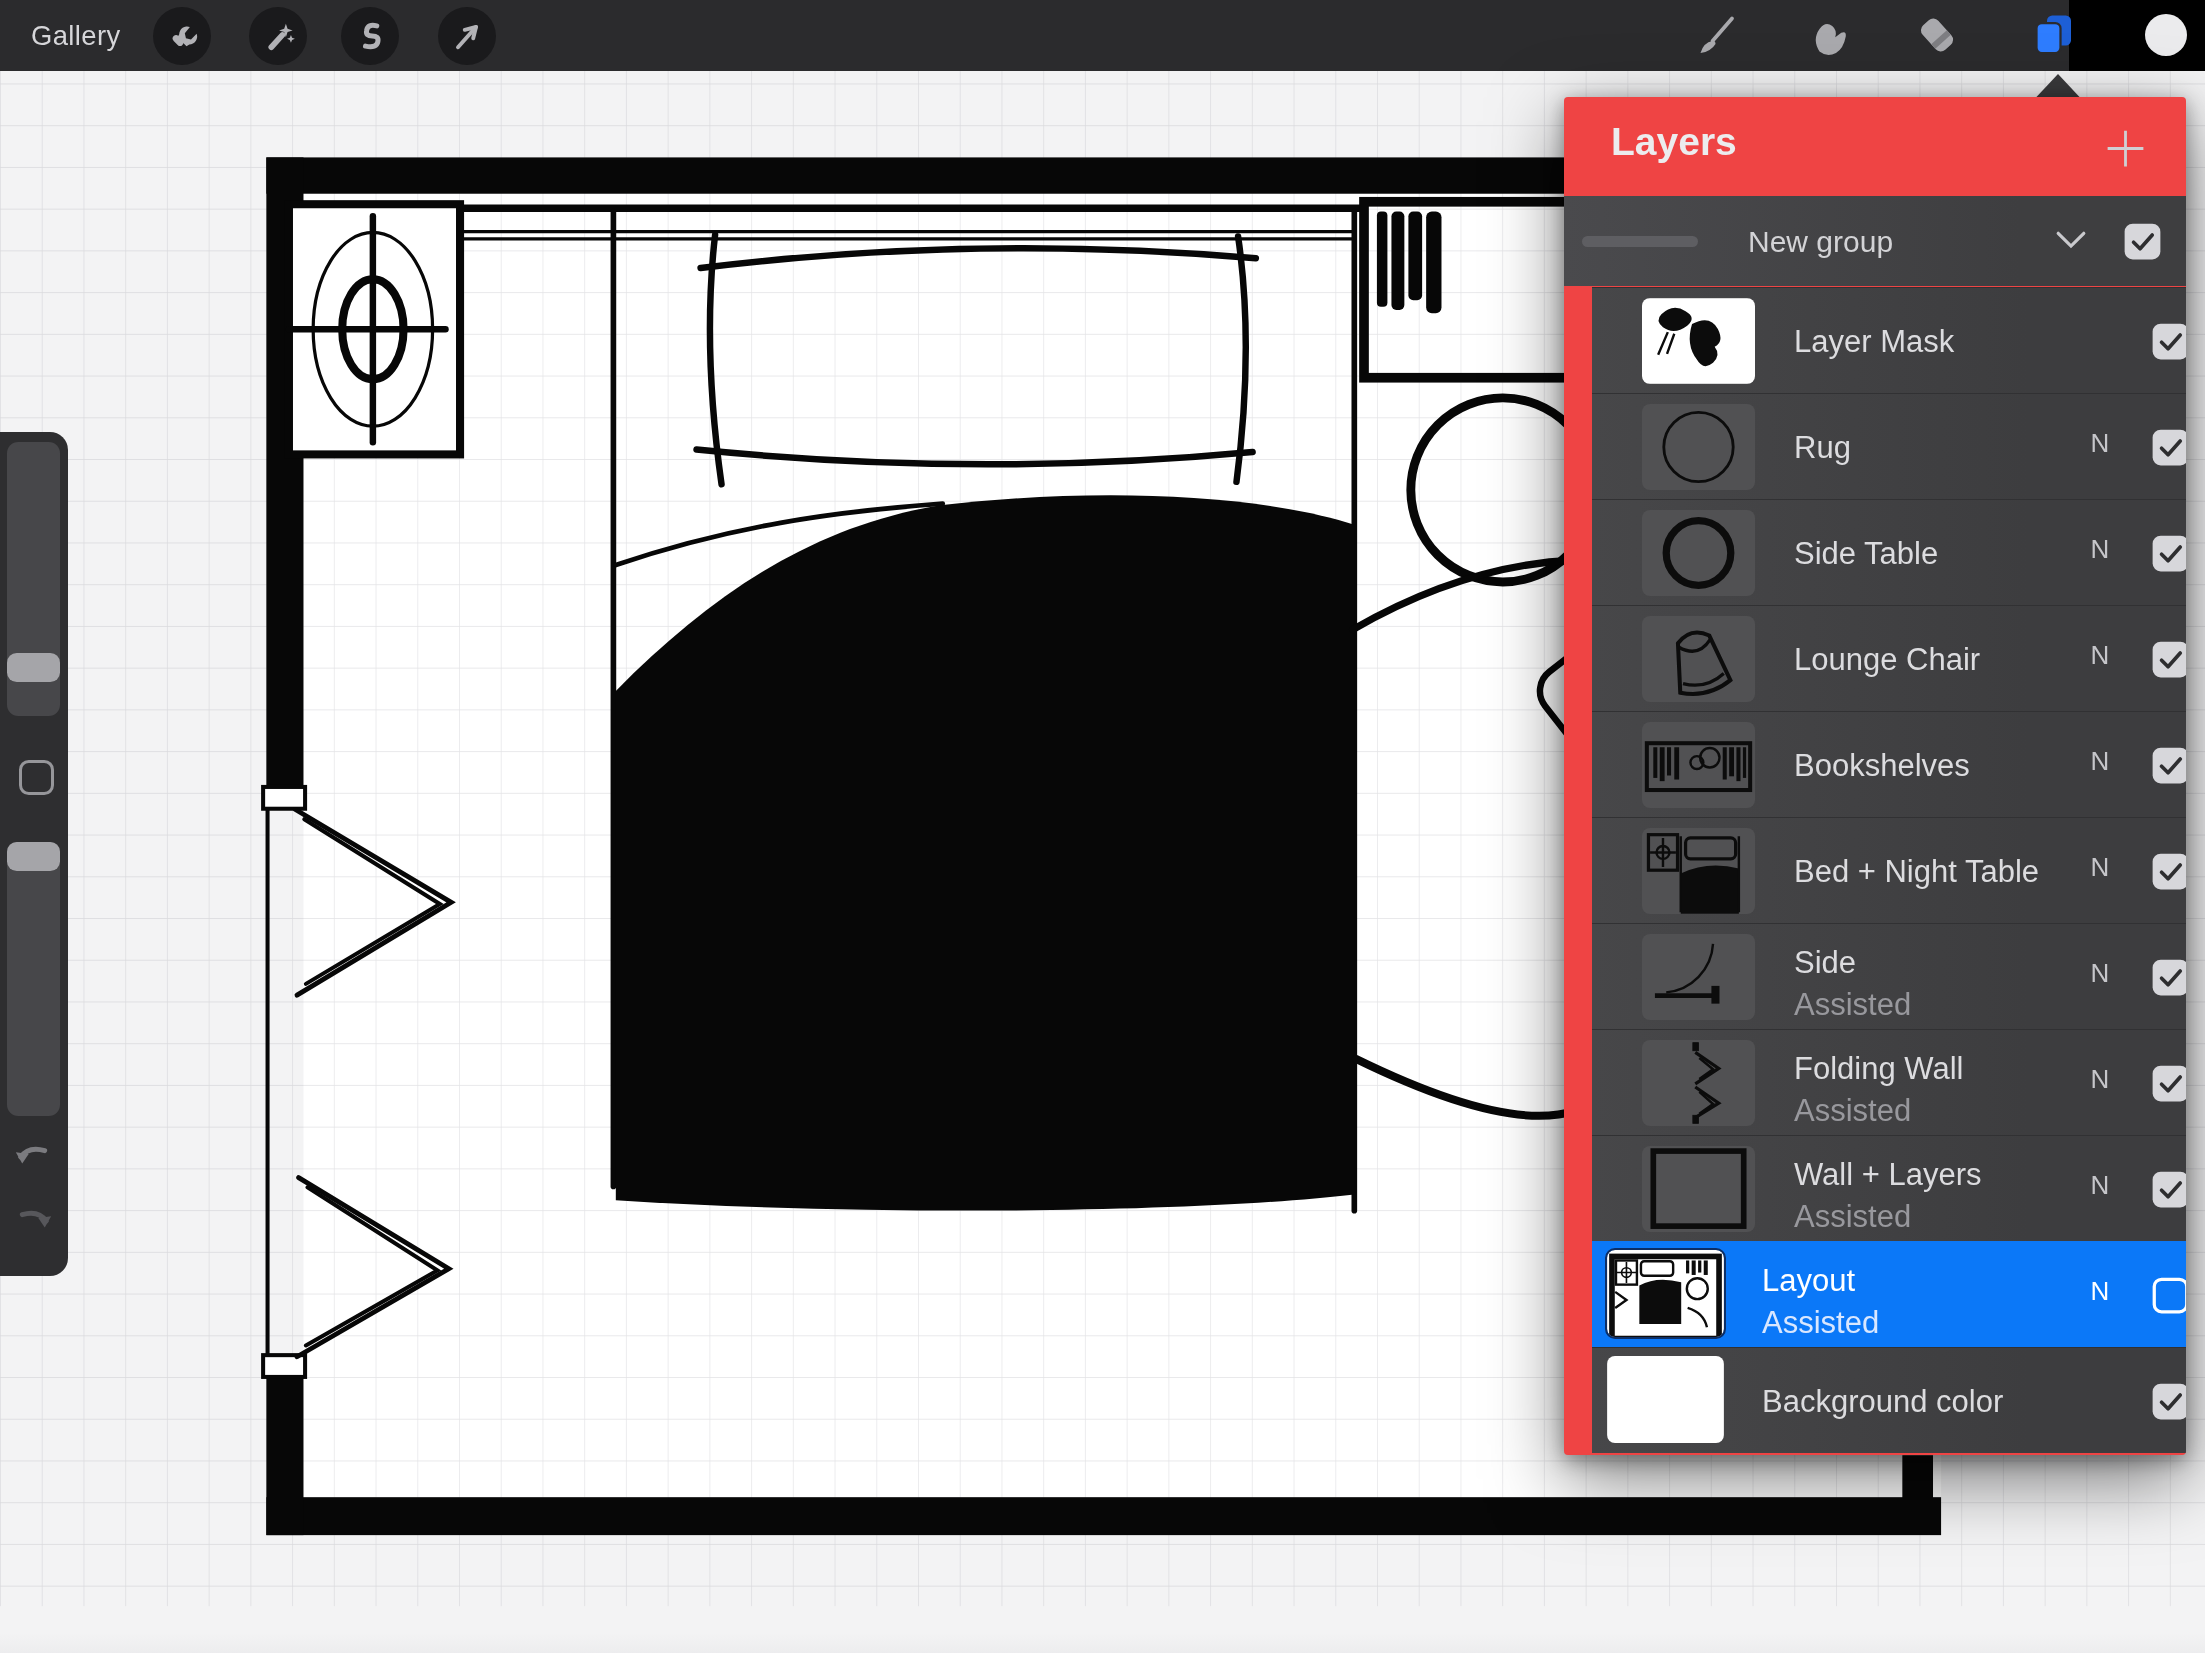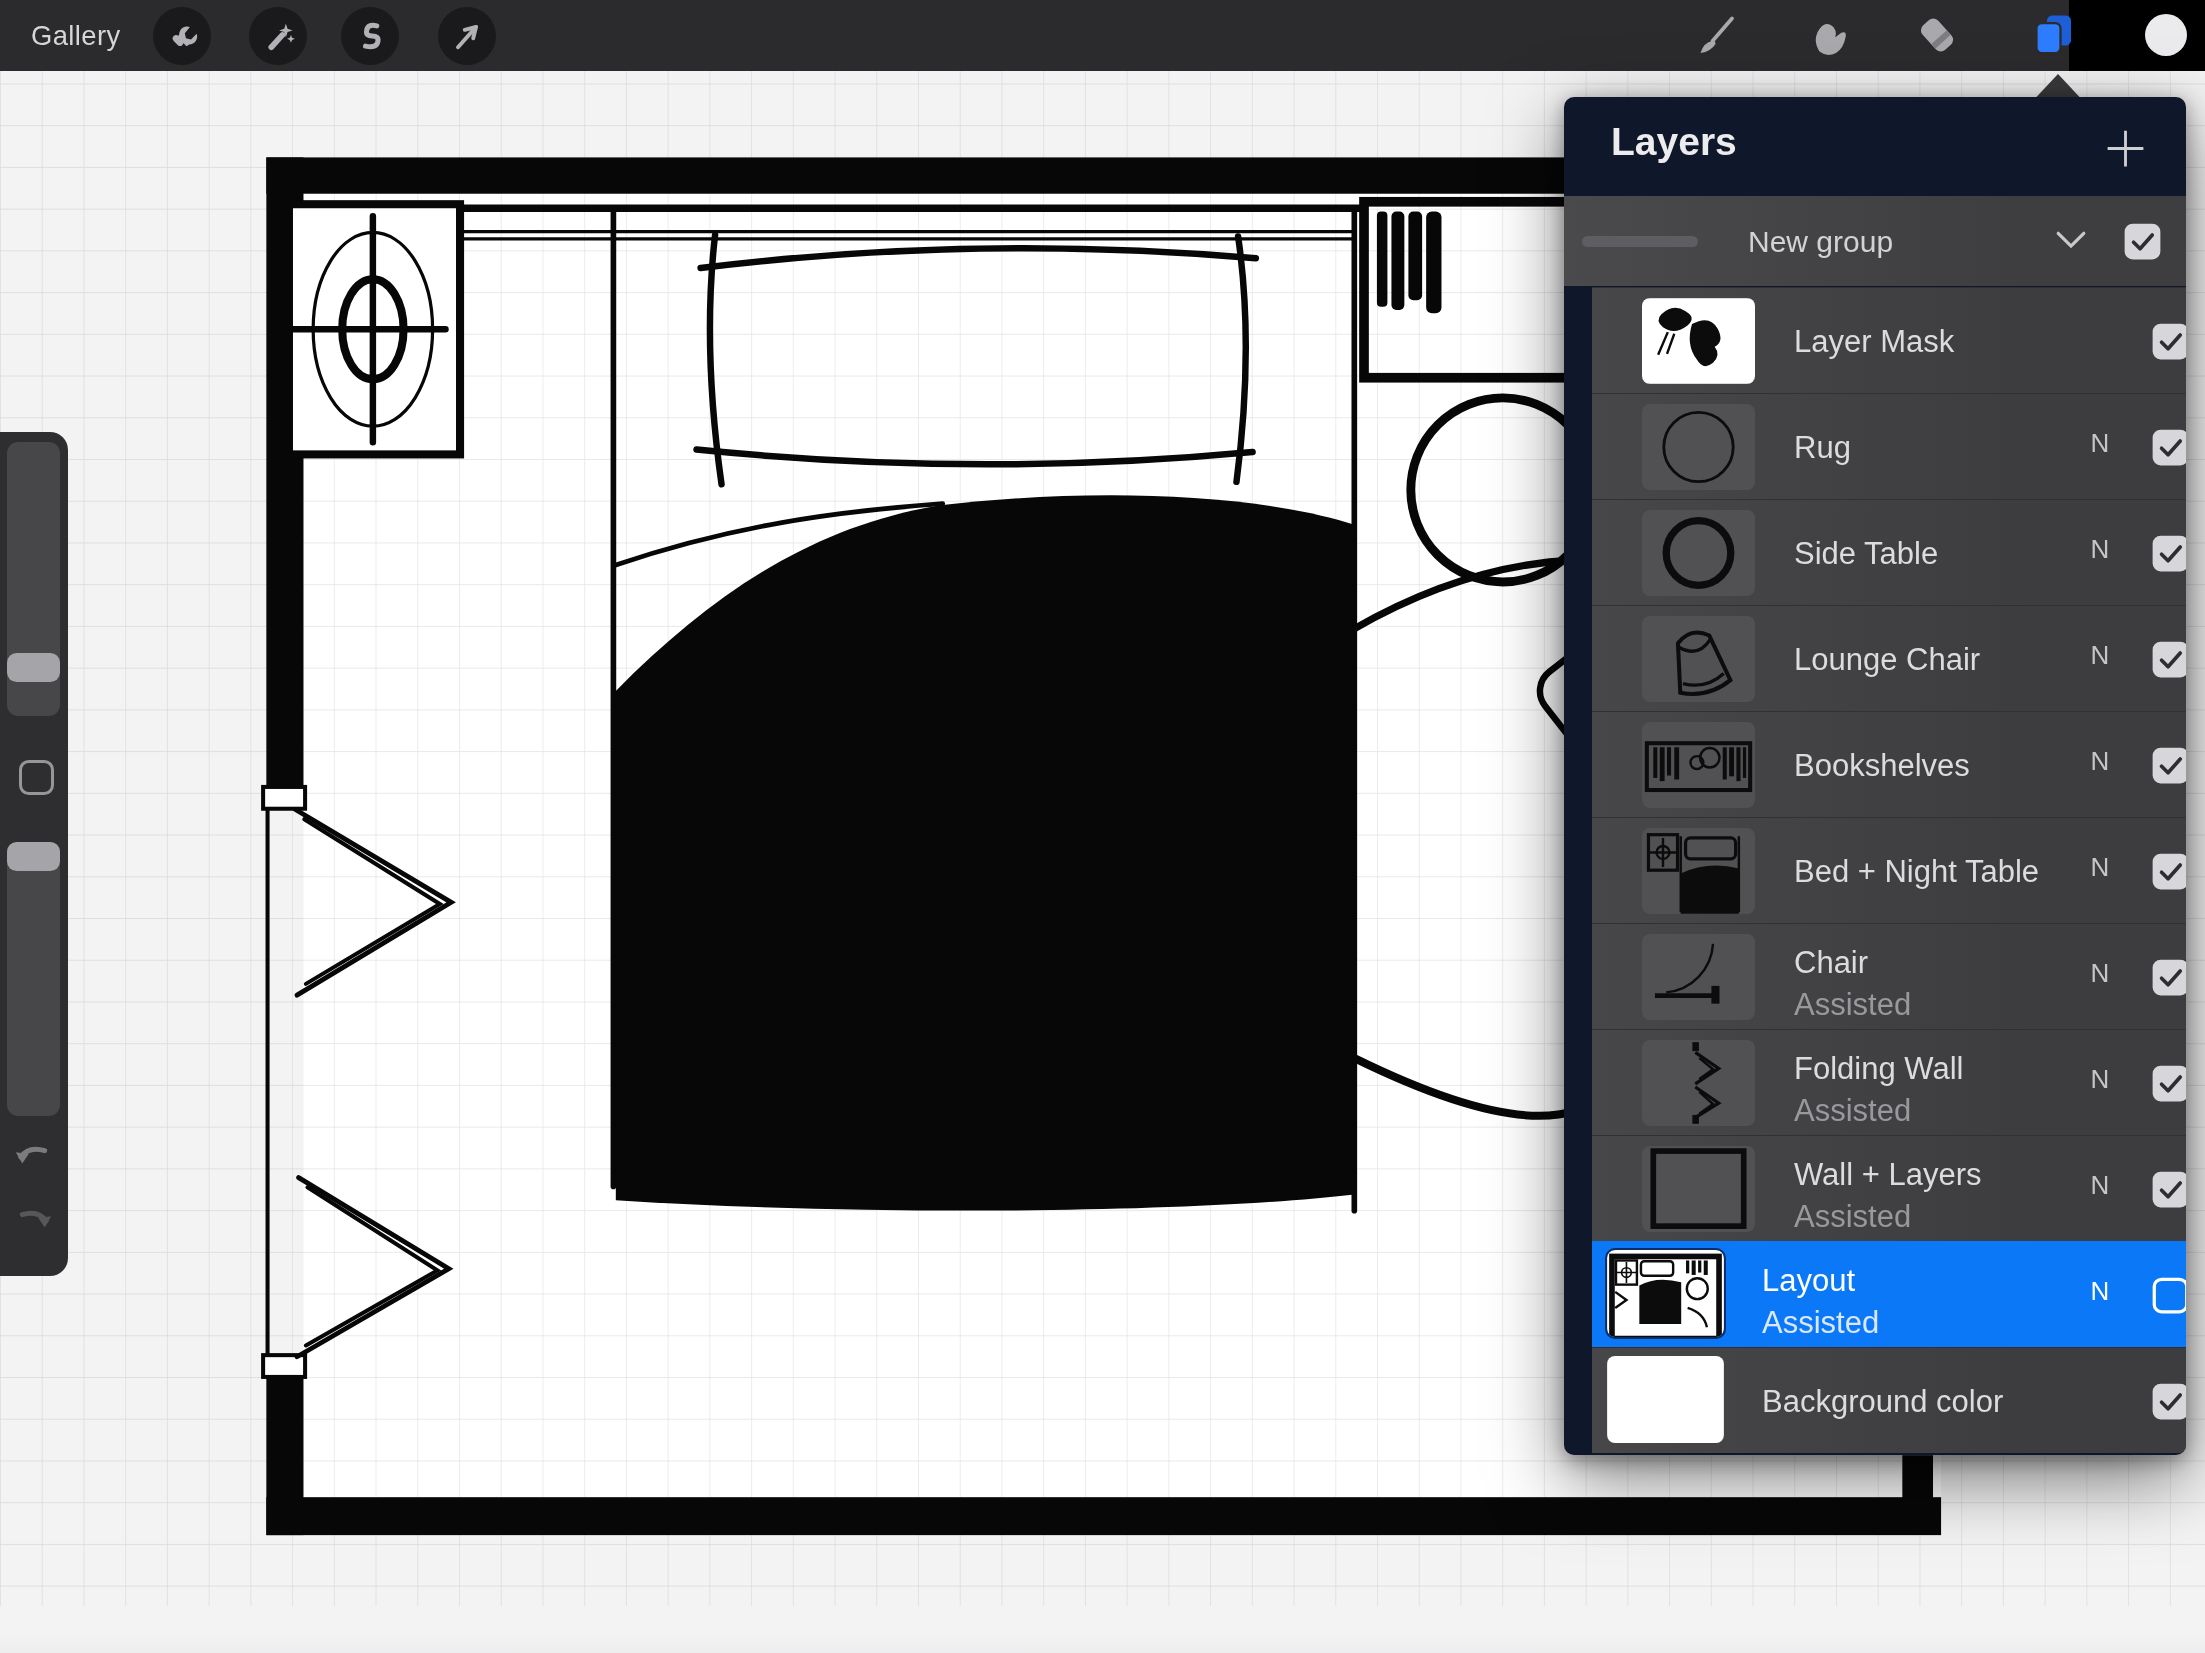--- a/index.html
+++ b/index.html
@@ -32,22 +32,22 @@
   .track{position:absolute;left:7.3px;width:53px;background:#47474a;border-radius:11.3px;}
   .t1{top:9.7px;height:274px;}
   .t2{top:410px;height:274px;}
   .handle{position:absolute;left:7.3px;width:53px;height:29px;background:#a5a5a9;border-radius:9.7px;}
   .h1{top:221px;}
   .h2{top:410px;}
   .modify{position:absolute;left:18.6px;top:328px;width:29px;height:29px;border:3.2px solid #96969a;border-radius:9.7px;}
   .histbtn{position:absolute;left:11.3px;width:45px;height:39px;}
 
   
-  .panel{position:absolute;left:1564px;top:97px;width:622px;height:1358px;background:#0f172a;
-     border-radius:10px;z-index:50;box-shadow:0 24px 73px rgba(0,0,0,.5), 0 4.8px 19.4px rgba(0,0,0,.35);overflow:hidden;}
+  .panel{position:absolute;left:1564px;top:97px;width:622px;height:1358px;background:#ef4444;
+     border-radius:4px;z-index:50;box-shadow:0 24px 73px rgba(0,0,0,.5), 0 4.8px 19.4px rgba(0,0,0,.35);overflow:hidden;}
   .panel-header{position:absolute;left:0;top:0;width:622px;height:99px;}
   .panel-title{position:absolute;left:47px;top:22.6px;font-size:39px;font-weight:600;color:#ececee;}
   .add-btn{position:absolute;left:542px;top:32px;width:39px;height:39px;}
 
   .group-row{position:absolute;left:0;top:99px;width:622px;height:90px;
      background:linear-gradient(90deg,#4a4a4d 0%, #3e3e40 70%);padding-left:29px;}
   .group-pill{position:absolute;left:18px;top:40px;width:116px;height:10.5px;border-radius:5.7px;background:#5e5e62;}
   .group-label{position:absolute;left:184px;top:29px;font-size:30px;color:#d3d3d6;}
   .group-chevron{position:absolute;left:491px;top:34px;width:32px;height:21px;}
   .cb{position:absolute;left:559px;width:39px;height:39px;}
@@ -358,21 +358,21 @@
   <rect x="2" y="2" width="44" height="44" rx="10" fill="#d7d7db"></rect>
   <path d="M13 25 l8 8 15 -17" stroke="#2e2e30" stroke-width="4.5" fill="none" stroke-linecap="round" stroke-linejoin="round"></path>
           </svg></div>
   </div>
       <div class="lrow two">
     <div class="thumb ind"><svg width="113" height="86" viewBox="0 0 140 106">
     <path d="M88 12 A 64 64 0 0 1 30 72" stroke="#0c0c0c" stroke-width="3" fill="none"></path>
     <line x1="16" y1="76" x2="88" y2="76" stroke="#0c0c0c" stroke-width="6"></line>
     <rect x="86" y="64" width="10" height="22" fill="#0c0c0c"></rect>
           </svg></div>
-    <div class="lname ind">Chair</div>
+    <div class="lname ind">Side</div>
     <div class="lsub ind">Assisted</div>
     <div class="blend">N</div>
     <div class="cb"><svg width="39" height="39" viewBox="0 0 48 48">
   <rect x="2" y="2" width="44" height="44" rx="10" fill="#d7d7db"></rect>
   <path d="M13 25 l8 8 15 -17" stroke="#2e2e30" stroke-width="4.5" fill="none" stroke-linecap="round" stroke-linejoin="round"></path>
           </svg></div>
   </div>
       <div class="lrow two">
     <div class="thumb ind"><svg width="113" height="86" viewBox="0 0 140 106">
             <g stroke="#0c0c0c" fill="none">

